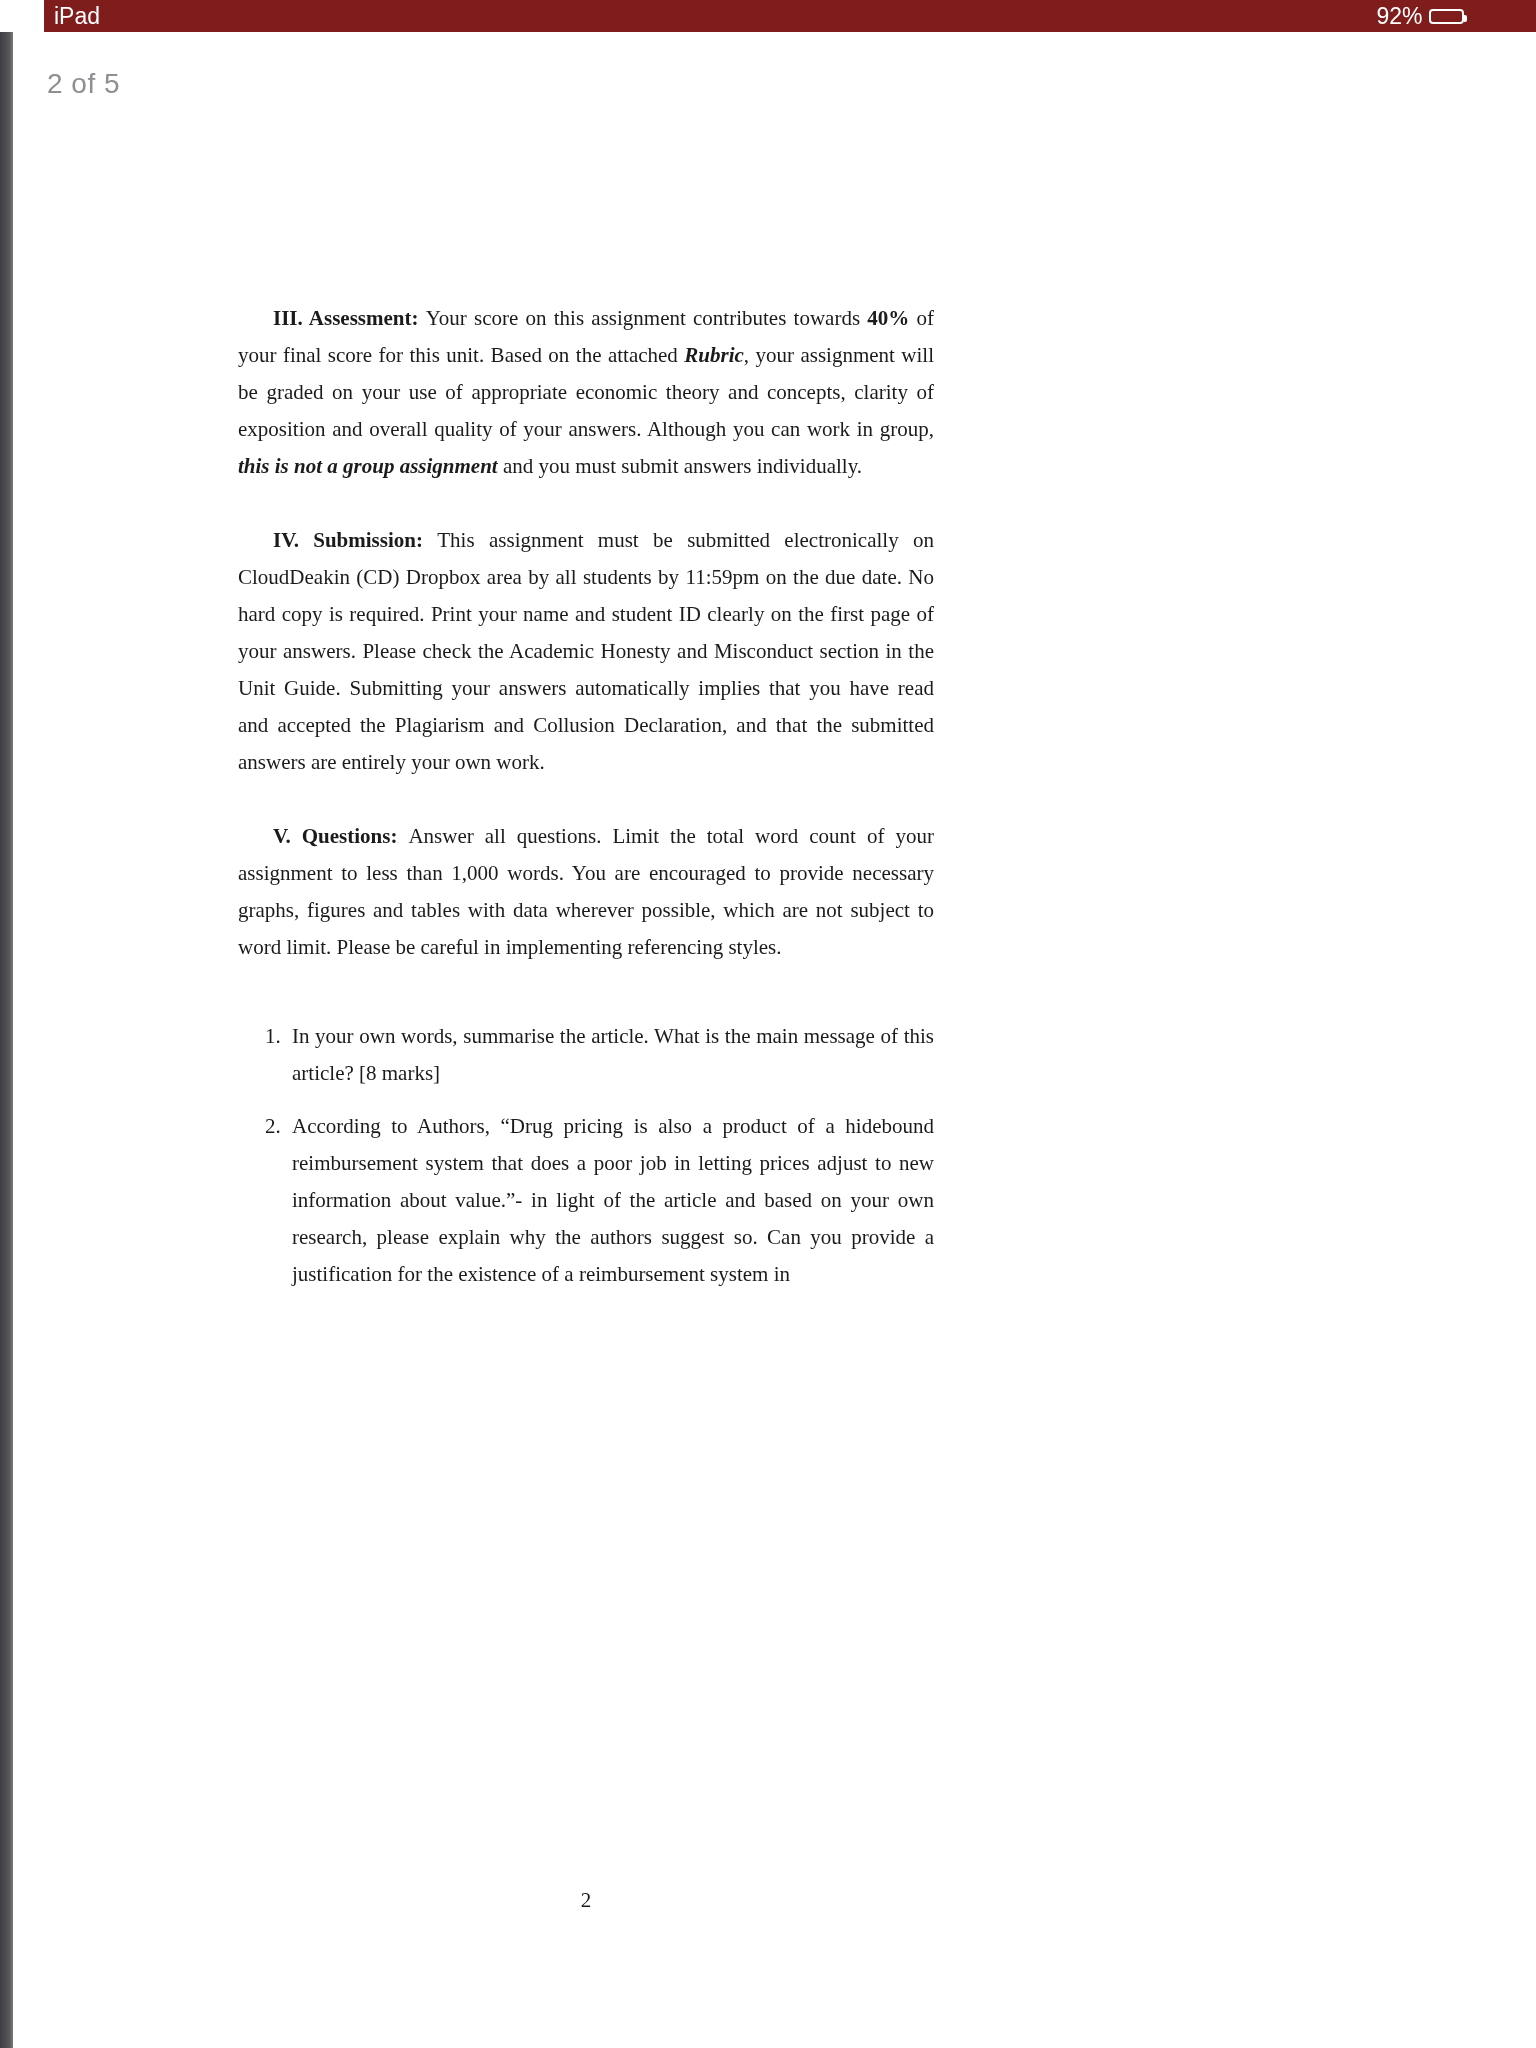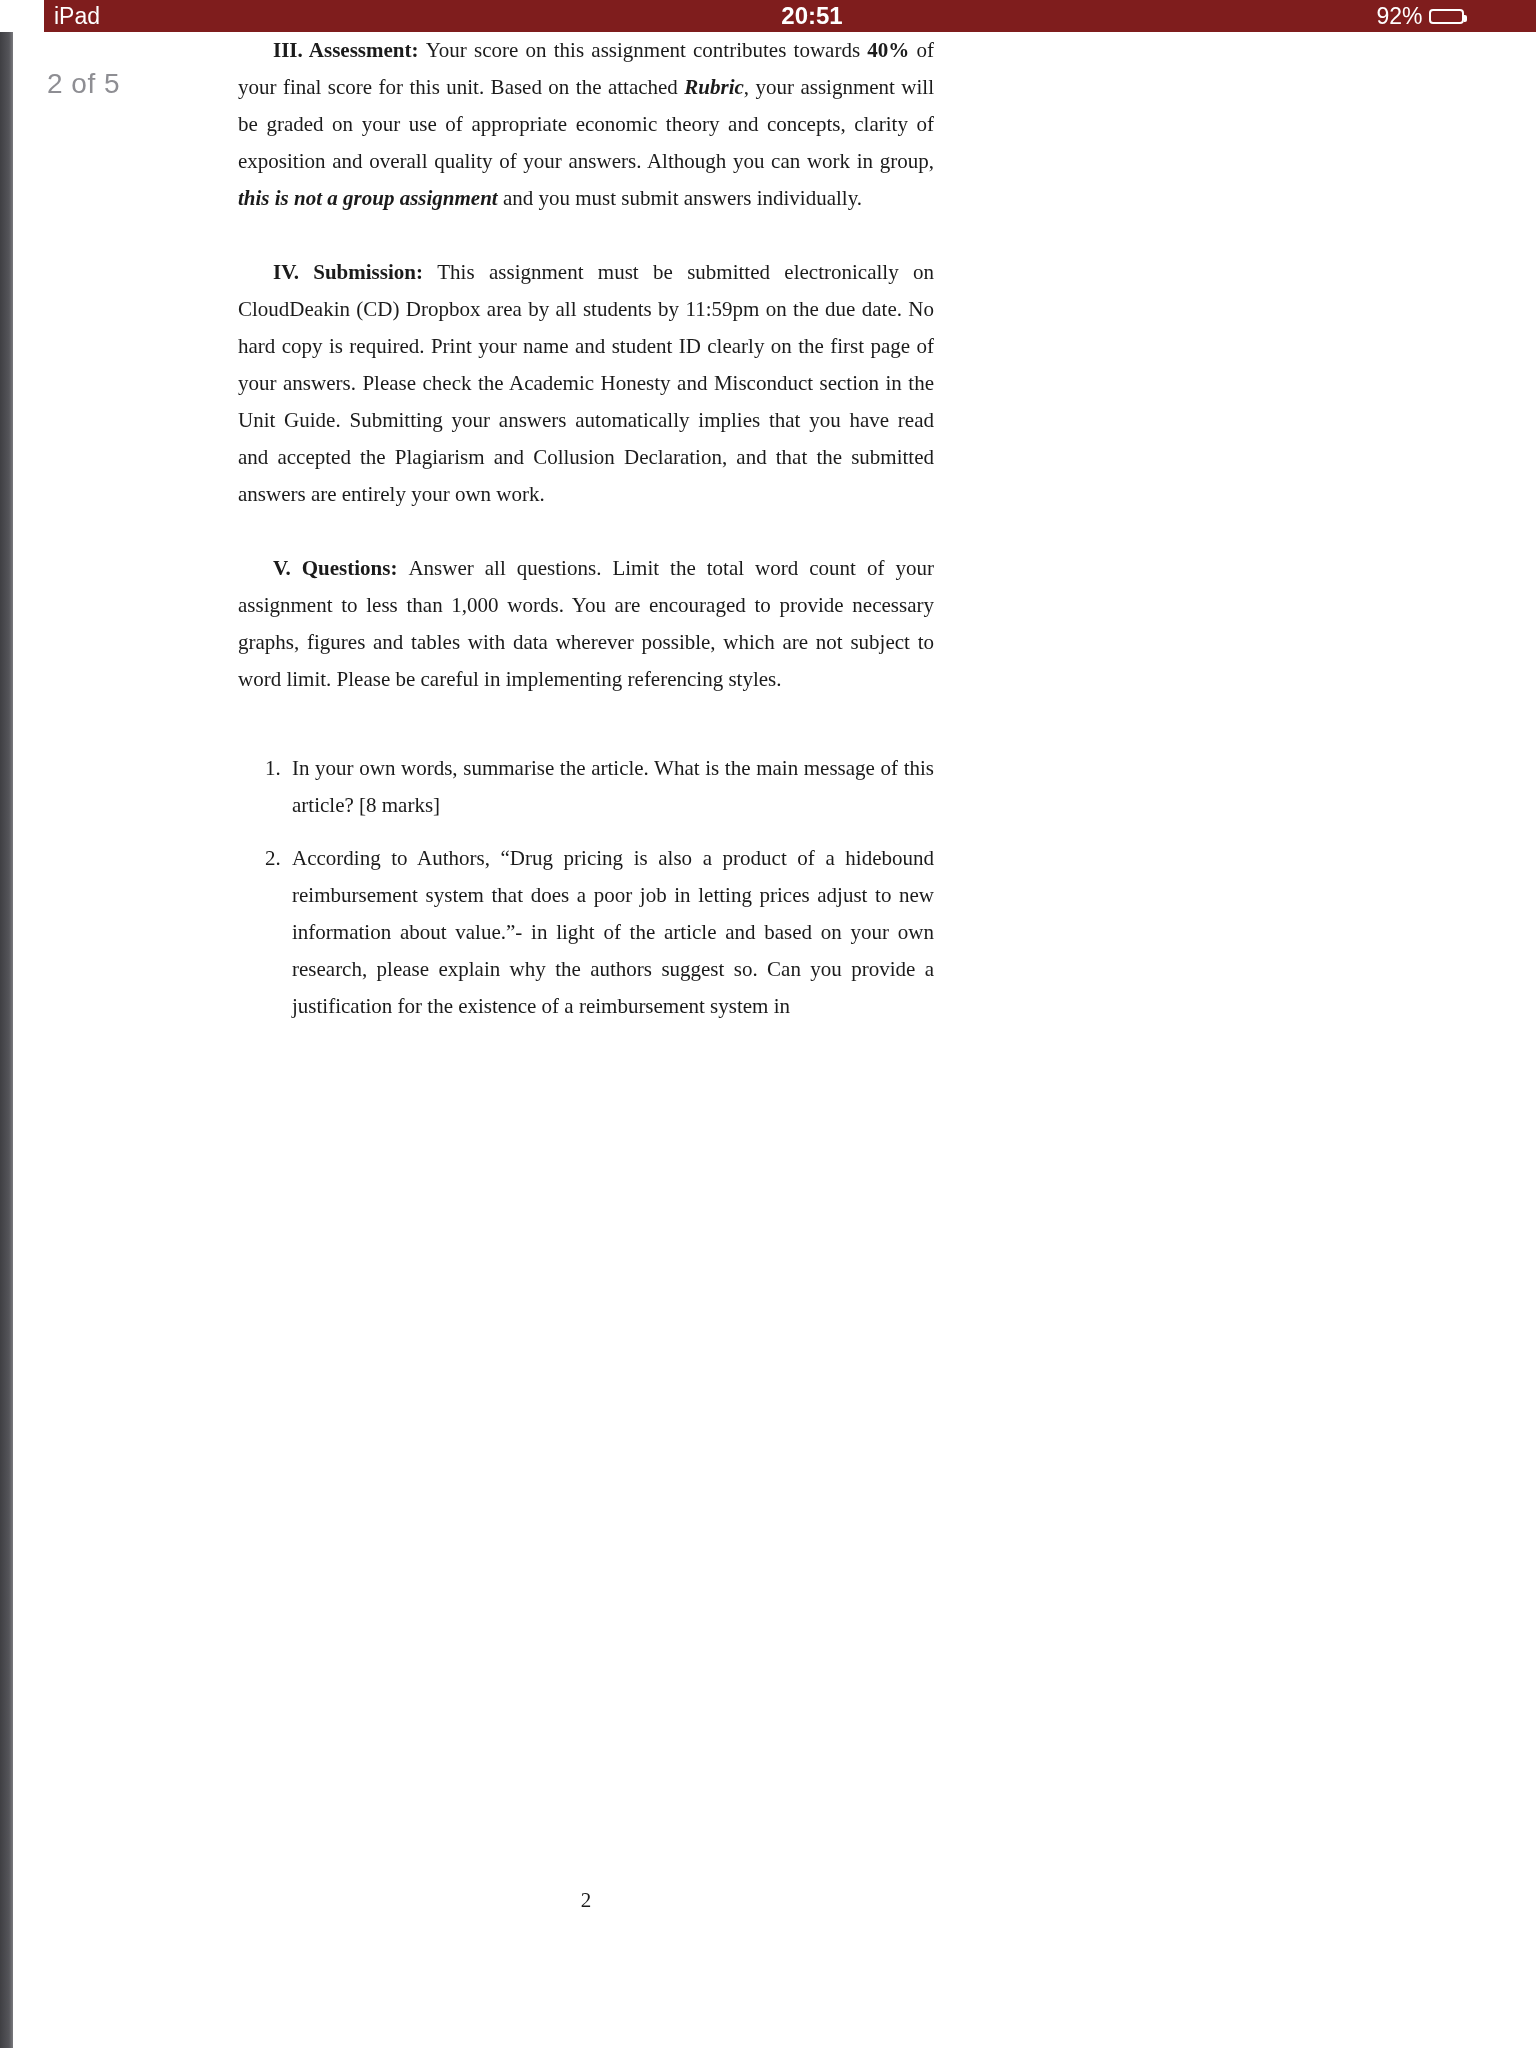--- a/index.html
+++ b/index.html
@@ -45,20 +45,21 @@
     color:#8e8e93;font-size:28px;font-weight:500;
     letter-spacing:0.5px;
   }
   
   .doc-page{
     position:absolute;top:0;left:13px;width:1523px;height:2016px;
     background:#ffffff;
   }
   .doc-content{
     position:absolute;top:0;left:225px;width:696px;
+    padding-top:268px;
     font-family:"Liberation Serif","DejaVu Serif",serif;
     font-size:21px;line-height:37px;color:#1b1b1b;
     text-align:justify;
     hyphens:auto;
   }
   .para{margin:0 0 37px 0;}
   .para.indent{text-indent:35px;}
   .b{font-weight:bold;}
   .bi{font-weight:bold;font-style:italic;}
   .qlist{margin-top:52px;}
@@ -70,21 +71,20 @@
     text-align:center;
     font-family:"Liberation Serif","DejaVu Serif",serif;
     font-size:21px;color:#1b1b1b;
   }
 </style>
 </head>
 <body>
 
 <div class="status-bar">
   <div class="status-left">iPad</div>
-  <div class="status-center">20:51</div>
   <div class="status-right">
     <span>92%</span>
     <span class="battery">
       <span class="battery-fill" style="width: 92%;"></span>
       <span class="battery-nub"></span>
     </span>
   </div>
 </div>
 
 <div class="viewer">

